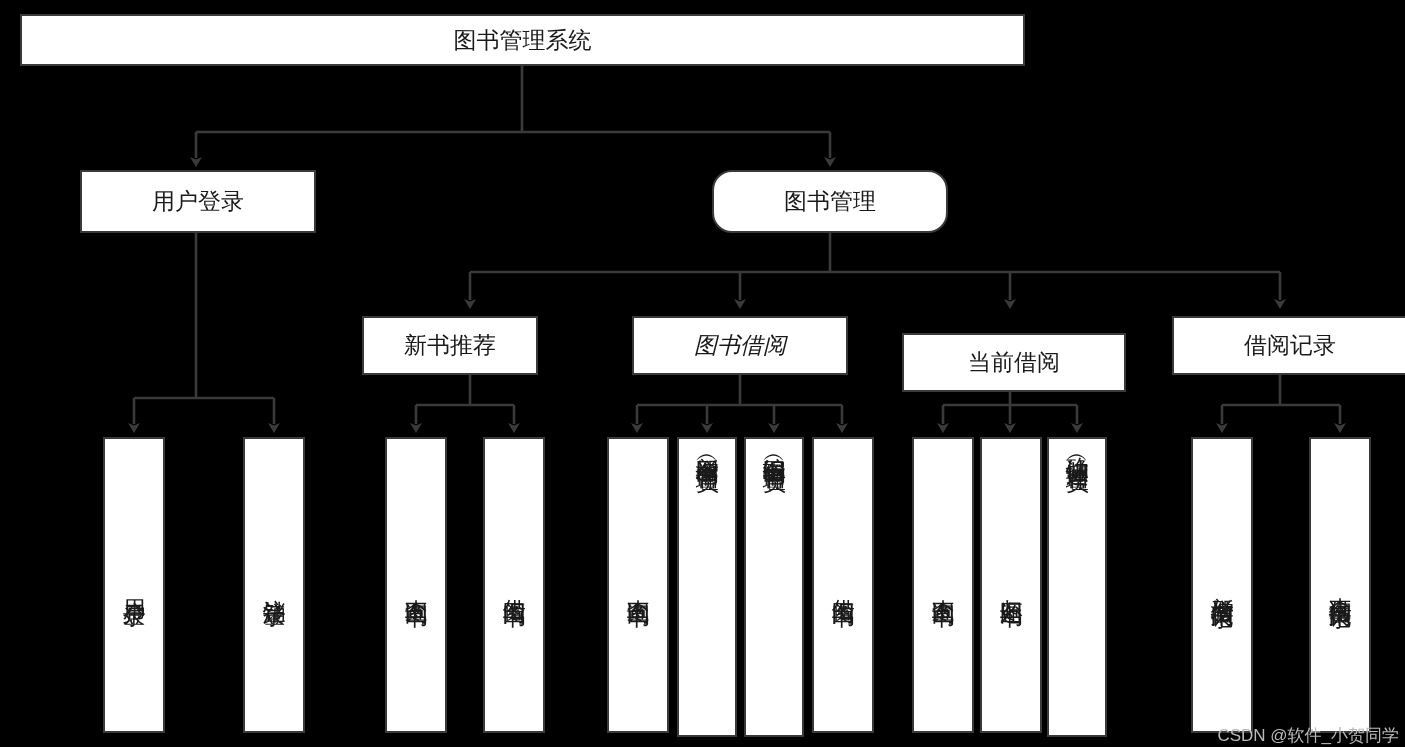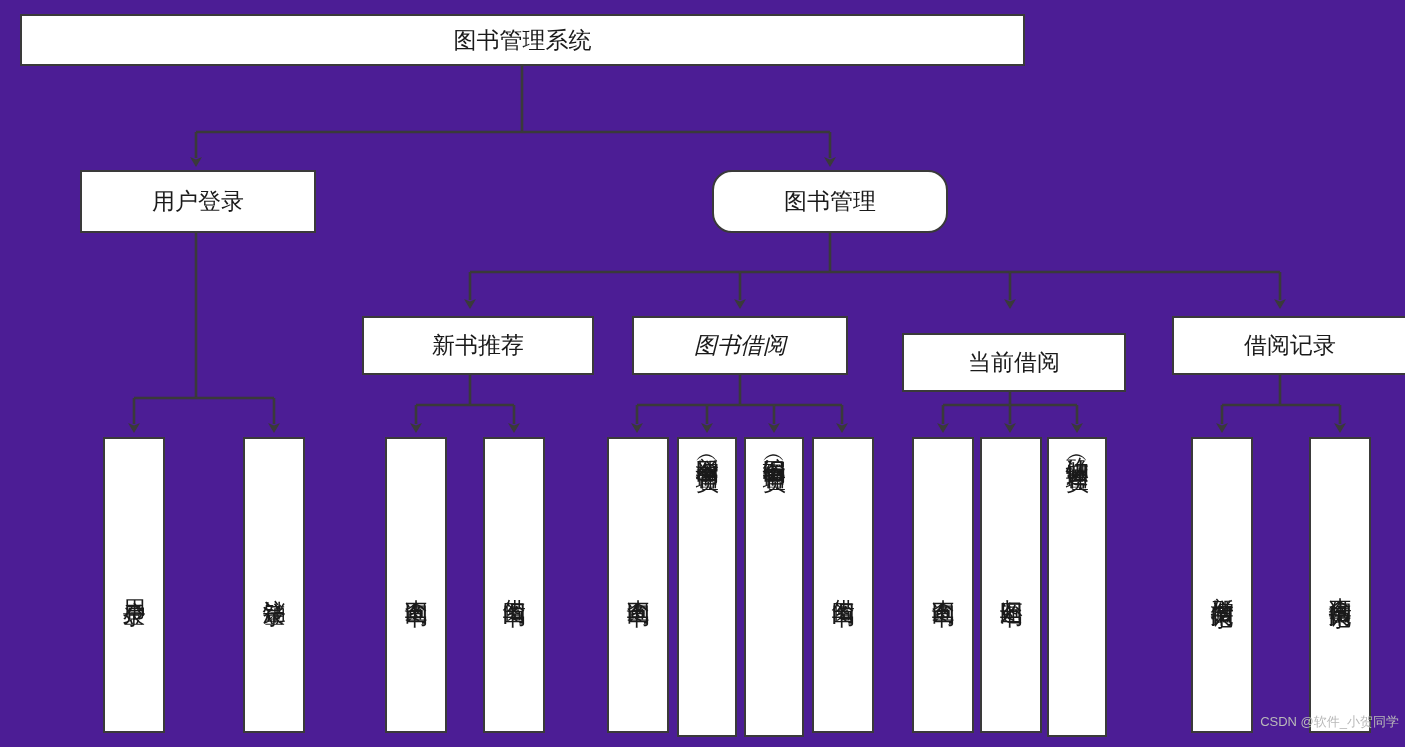--- a/index.html
+++ b/index.html
@@ -7,21 +7,21 @@
     padding: 0;
     background: #ffffff;
   }
   body {
     font-family: "Liberation Sans", "DejaVu Sans", sans-serif;
   }
   #canvas {
     position: relative;
     width: 1405px;
     height: 747px;
-    background: #4c1d95;
+    background: #000000;
     overflow: hidden;
   }
   svg#edges {
     position: absolute;
     left: 0;
     top: 0;
     width: 1405px;
     height: 747px;
     pointer-events: none;
   }
@@ -62,22 +62,22 @@
     line-height: 1.28;
     letter-spacing: 2px;
     white-space: nowrap;
   }
   .node.v.mid {
     align-items: center;
   }
   .watermark {
     position: absolute;
     right: 6px;
-    bottom: 16px;
-    font-size: 13px;
+    bottom: 0;
+    font-size: 17px;
     color: #b9b9b9;
     white-space: nowrap;
     z-index: 3;
     font-family: "Liberation Sans", "DejaVu Sans", sans-serif;
   }
 </style>
 </head>
 <body>
 
 <div id="canvas">
@@ -136,21 +136,21 @@
     <span class="lbl">图书管理系统</span>
   </div>
 
   <div class="node h" style="left:80px; top:170px; width:236px; height:63px;">
     <span class="lbl">用户登录</span>
   </div>
   <div class="node h" style="left:712px; top:170px; width:236px; height:63px;border-radius:20px;">
     <span class="lbl">图书管理</span>
   </div>
 
-  <div class="node h" style="left:362px; top:316px; width:232px; height:59px;">
+  <div class="node h" style="left:362px; top:316px; width:176px; height:59px;">
     <span class="lbl">新书推荐</span>
   </div>
   <div class="node h" style="left:632px; top:316px; width:216px; height:59px;font-style:italic;">
     <span class="lbl">图书借阅</span>
   </div>
   <div class="node h" style="left:902px; top:333px; width:224px; height:59px;">
     <span class="lbl">当前借阅</span>
   </div>
   <div class="node h" style="left:1172px; top:316px; width:236px; height:59px;">
     <span class="lbl">借阅记录</span>

